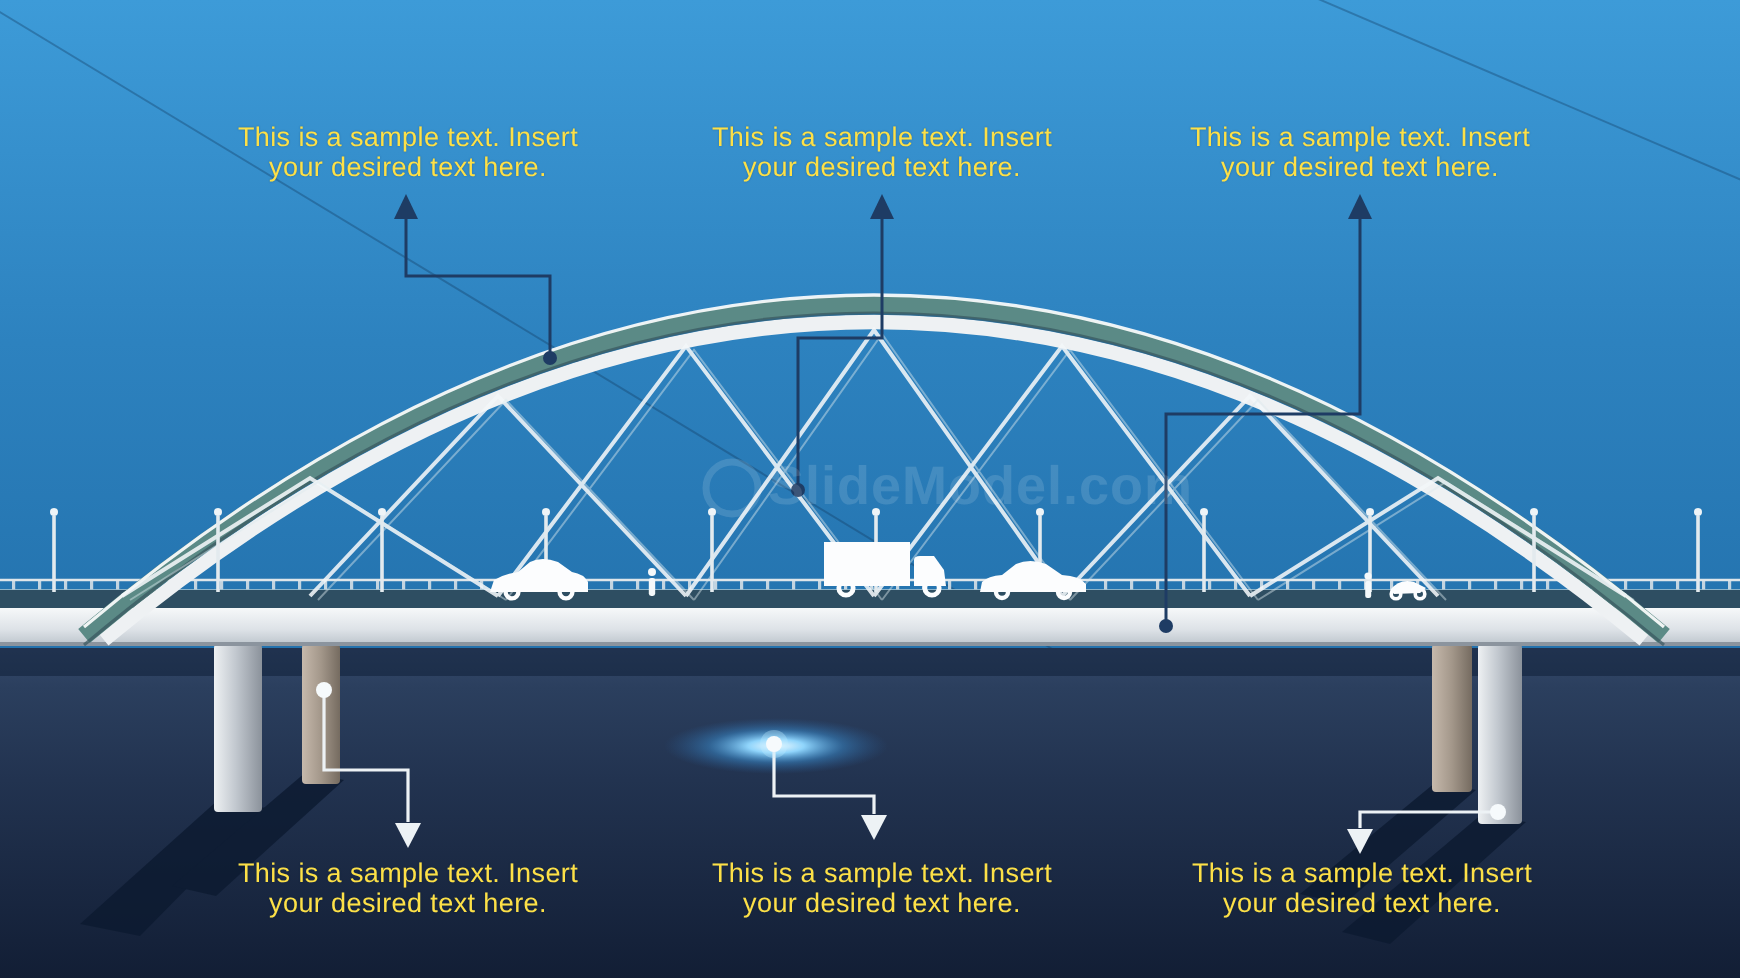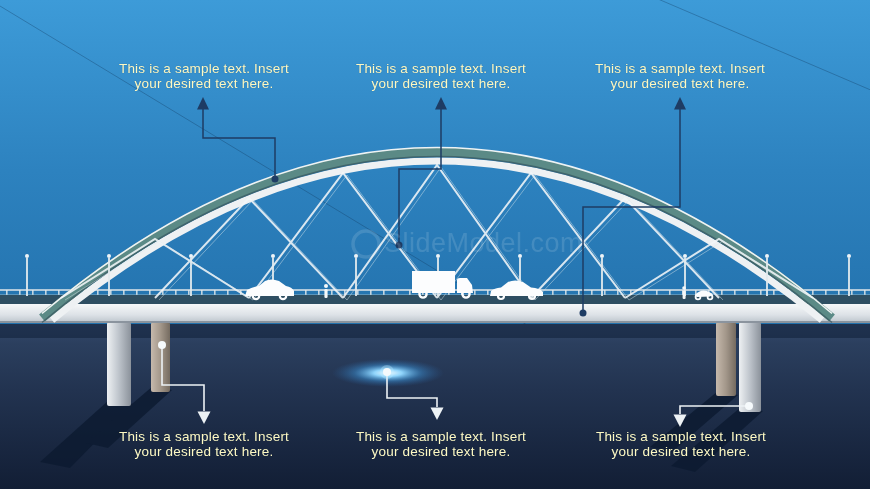--- a/index.html
+++ b/index.html
@@ -3,27 +3,27 @@
 <meta charset="utf-8">
 <style>
   html,body{margin:0;padding:0;background:#0d1b30;}
   .stage{
     position:relative;width:870px;height:489px;overflow:hidden;
     font-family:"Liberation Sans",sans-serif;background:#1c5f9a;
   }
   .stage svg{position:absolute;left:0;top:0;width:870px;height:489px;display:block;}
   .callout{
     position:absolute;width:232px;text-align:center;
-    color:#fef9c3;font-size:13.5px;line-height:1.14;letter-spacing:.2px;
+    color:#fde047;font-size:13.5px;line-height:1.14;letter-spacing:.2px;
     text-shadow:0 0 1px rgba(10,40,70,.35);
   }
   .callout span{display:block;}
   .watermark{
     position:absolute;left:384px;top:228px;width:300px;
-    color:rgba(255,255,255,.13);font-size:27px;font-weight:normal;
+    color:rgba(255,255,255,.13);font-size:27px;font-weight:bold;
     letter-spacing:.5px;white-space:nowrap;
   }
 </style>
 </head>
 <body>
 
 <div class="stage">
 
 <svg viewBox="0 0 870 489">
   <defs>

